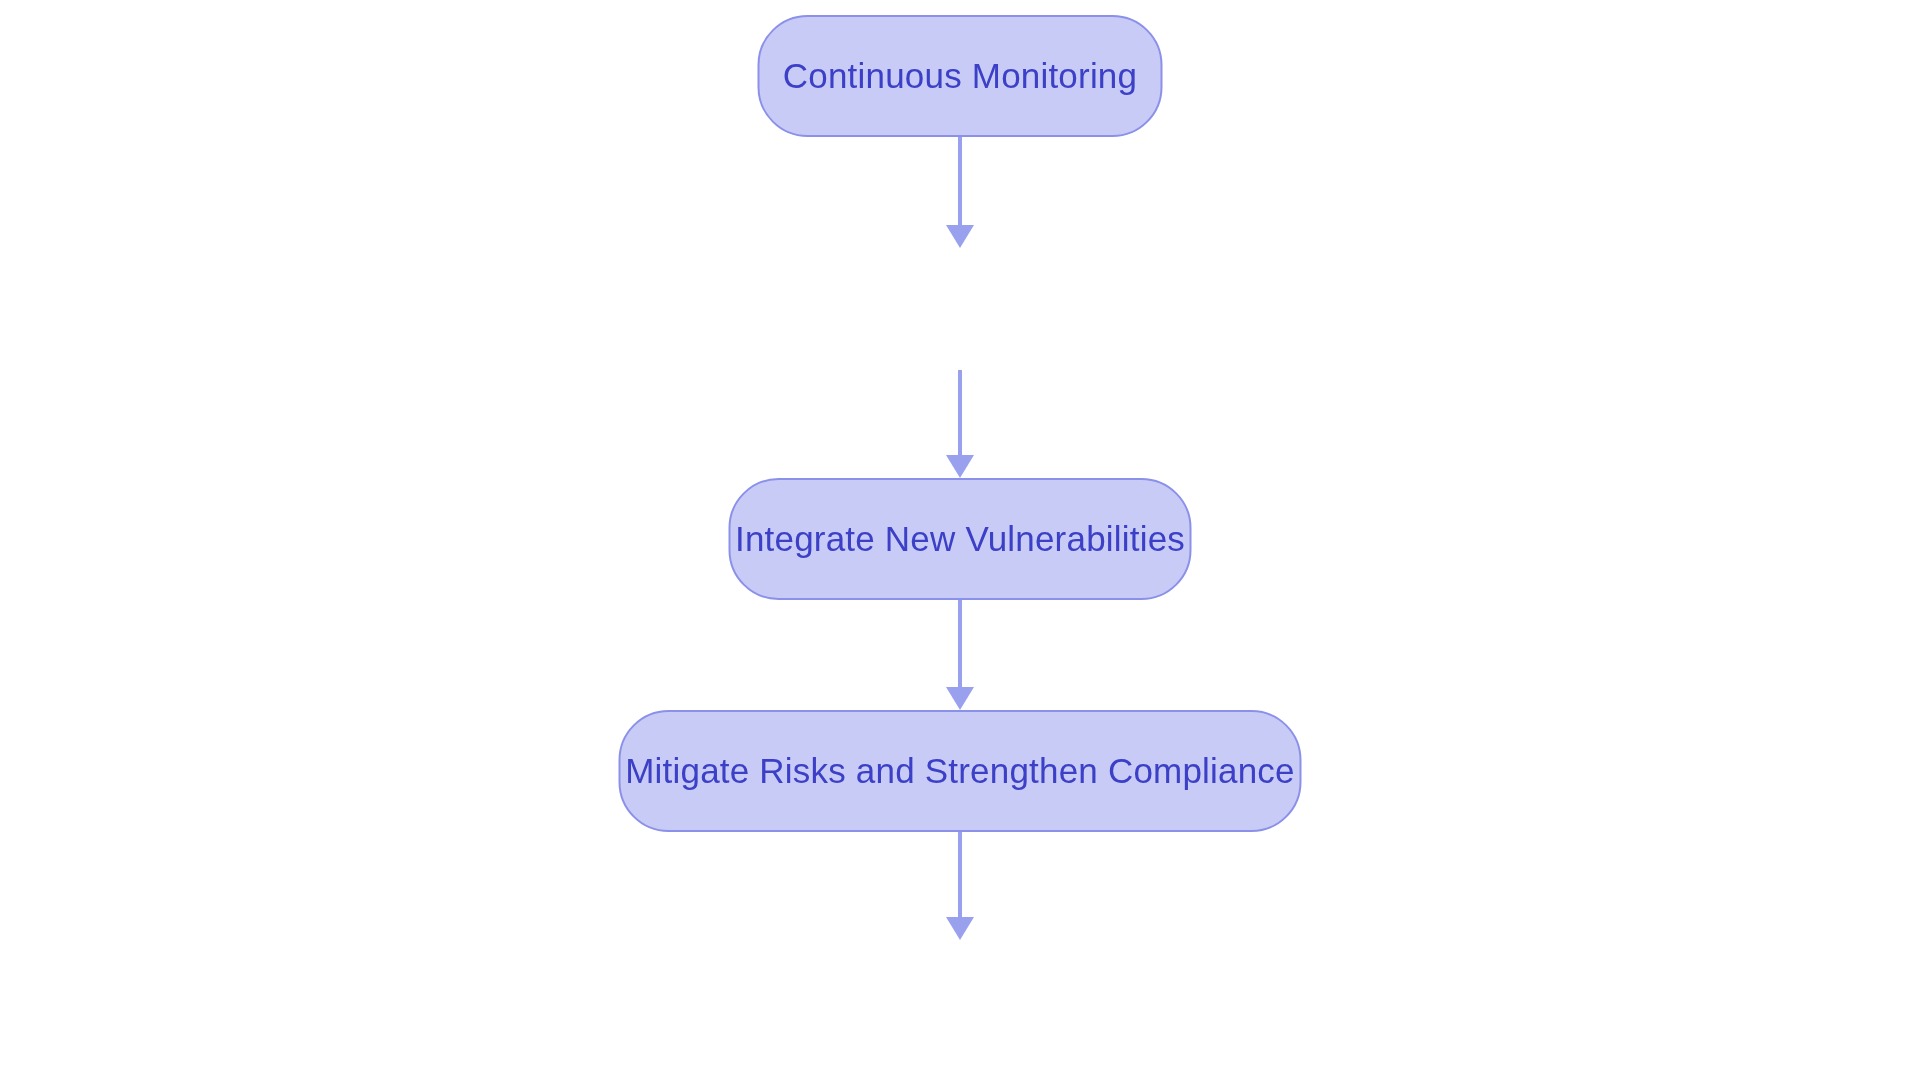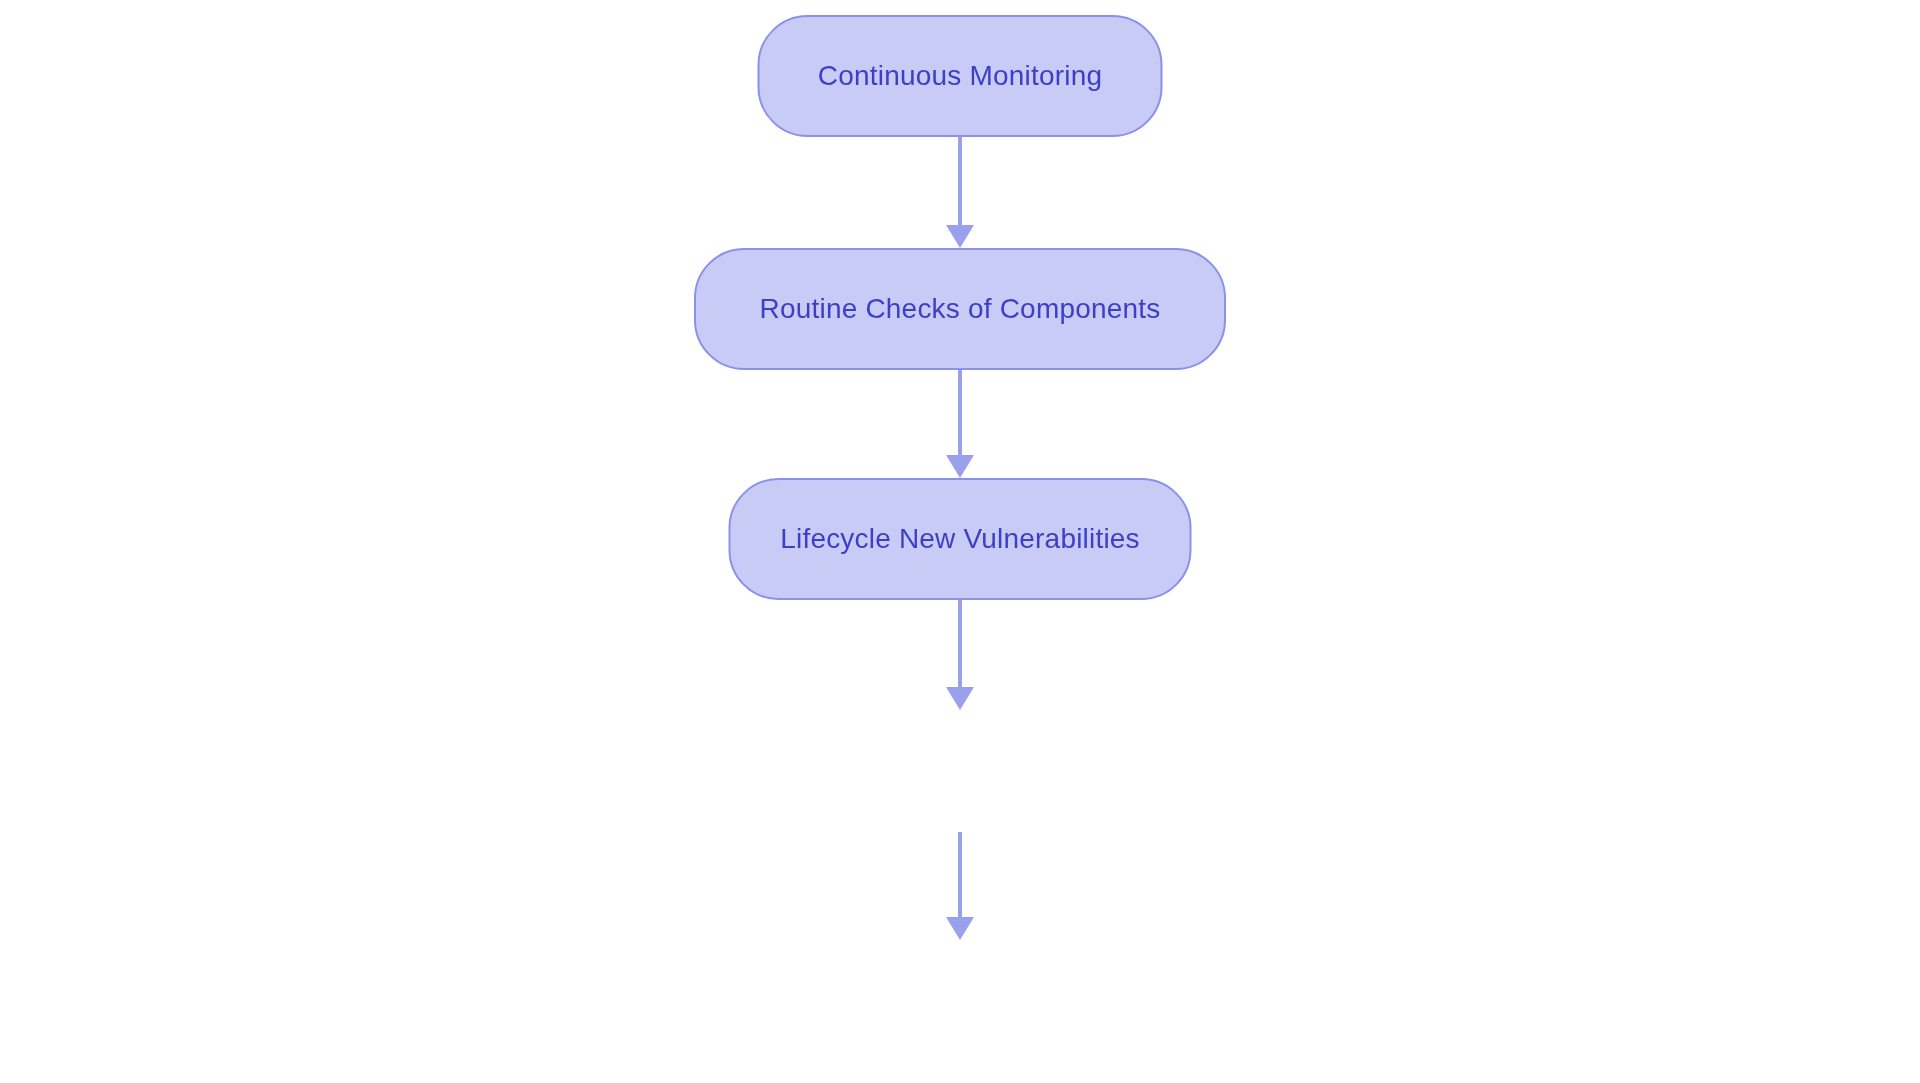--- a/index.html
+++ b/index.html
@@ -22,21 +22,21 @@
     height: 122px;
     box-sizing: border-box;
     background: #c9cbf7;
     border: 2px solid #8b91e9;
     border-radius: 50px;
     display: flex;
     align-items: center;
     justify-content: center;
   }
   .node-label {
-    font-size: 28px;
+    font-size: 35px;
     letter-spacing: 0.2px;
     color: #3b40c7;
     white-space: nowrap;
     text-align: center;
   }
   .n1 { top: 15px;  width: 405px; }
   .n2 { top: 248px; width: 532px; }
   .n3 { top: 478px; width: 463px; }
   .n4 { top: 710px; width: 683px; }
   .n5 { top: 940px; width: 726px; }
@@ -74,38 +74,38 @@
 
   <div class="node n1">
     <span class="node-label">Continuous Monitoring</span>
   </div>
 
   <div class="arrow a1">
     <div class="arrow-line"></div>
     <div class="arrow-head"></div>
   </div>
 
-  <div class="node n2">
-    <span class="node-label">Routine Checks of Components</span>
-  </div>
 
   <div class="arrow a2">
     <div class="arrow-line"></div>
     <div class="arrow-head"></div>
   </div>
 
   <div class="node n3">
-    <span class="node-label">Lifecycle New Vulnerabilities</span>
+    <span class="node-label">Integrate New Vulnerabilities</span>
   </div>
 
   <div class="arrow a3">
     <div class="arrow-line"></div>
     <div class="arrow-head"></div>
   </div>
 
+  <div class="node n4">
+    <span class="node-label">Mitigate Risks and Strengthen Compliance</span>
+  </div>
 
   <div class="arrow a4">
     <div class="arrow-line"></div>
     <div class="arrow-head"></div>
   </div>
 
 
 </div>
 
 </body></html>

